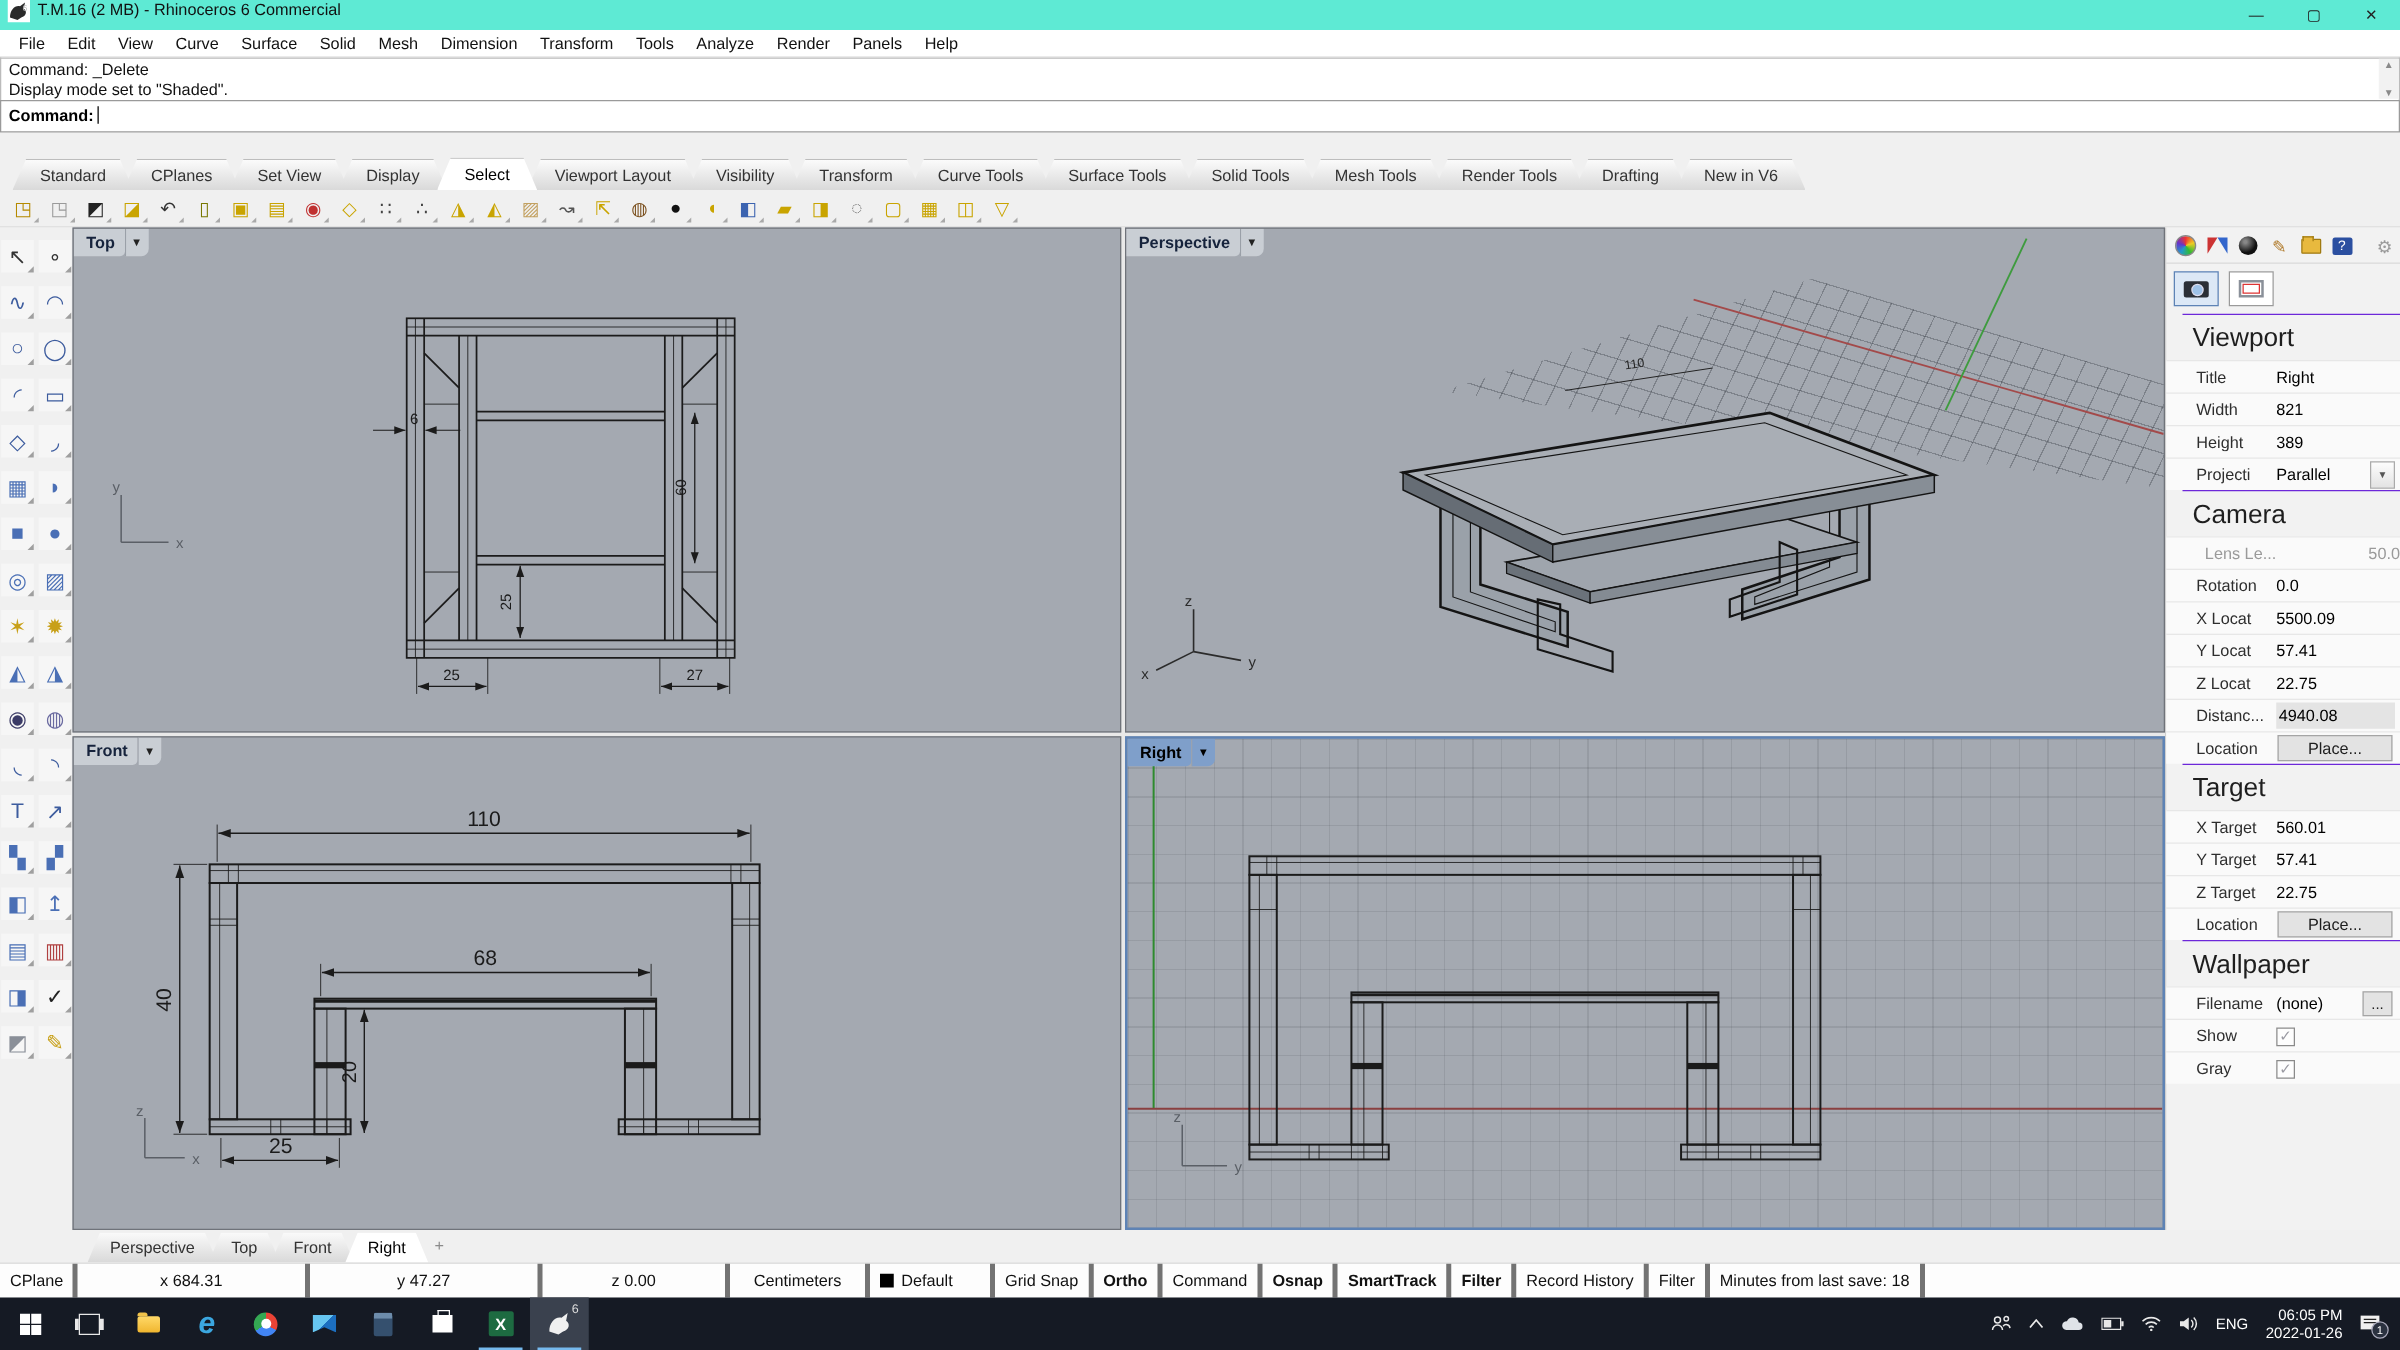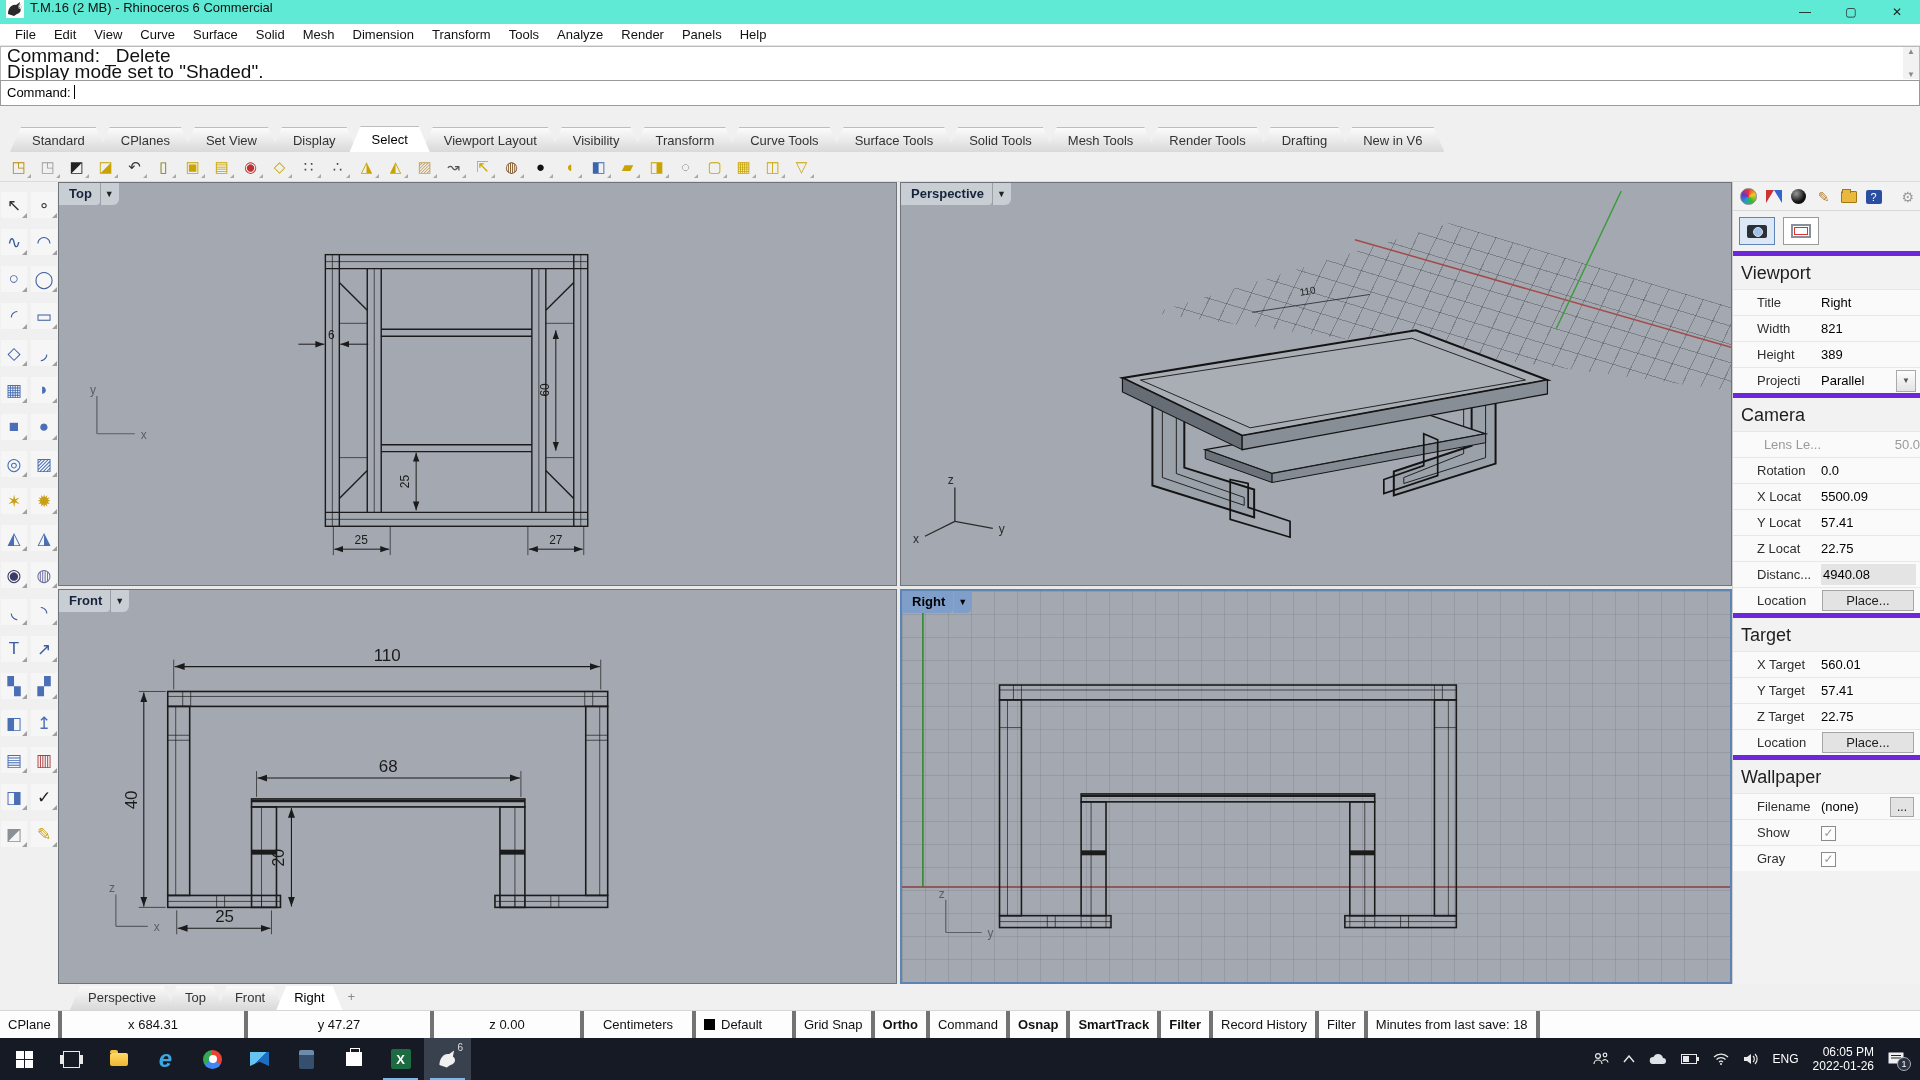--- a/index.html
+++ b/index.html
@@ -10,23 +10,23 @@
   .titlebar { position:absolute; left:0; top:0; width:100%; height:24px; background:#5eead4; display:flex; align-items:flex-start; padding-left:6px; font-size:13px; color:#111; }
   .titlebar .ticon { width:18px; height:18px; margin-right:6px; }
   .wctrl { position:absolute; right:0; top:0; height:24px; display:flex; }
   .wbtn { width:46px; height:24px; display:flex; align-items:center; justify-content:center; font-size:12px; color:#222; }
 
   
   .menubar { position:absolute; left:0; top:24px; width:100%; height:22px; background:#ffffff; display:flex; align-items:center; padding-left:6px; border-bottom:1px solid #e4e4e4; }
   .menu-item { padding:0 9px; font-size:13px; color:#111; line-height:22px; }
 
   
-  .cmdhist { position:absolute; left:0; top:46px; width:1920px; height:34px; background:#fff; border:1px solid #bbb; border-bottom:none; font-size:19px; color:#111; padding:1px 6px; line-height:16px; }
+  .cmdhist { position:absolute; left:0; top:46px; width:1920px; height:34px; background:#fff; border:1px solid #bbb; border-bottom:none; font-size:13px; color:#111; padding:1px 6px; line-height:16px; }
   .cmdscroll { position:absolute; right:1px; top:47px; width:16px; height:32px; background:#f2f2f2; display:flex; flex-direction:column; justify-content:space-between; align-items:center; font-size:8px; color:#8a8a8a; }
-  .cmdline { position:absolute; left:0; top:80px; width:1920px; height:26px; background:#fff; border:1px solid #9a9a9a; font-size:13px; padding:4px 6px; font-weight:normal; color:#000; }
+  .cmdline { position:absolute; left:0; top:80px; width:1920px; height:26px; background:#fff; border:1px solid #9a9a9a; font-size:13px; padding:4px 6px; font-weight:bold; color:#000; }
   .caret { display:inline-block; width:1px; height:14px; background:#000; margin-left:3px; vertical-align:-2px; }
 
   
   .ribbon { position:absolute; left:0; top:107px; width:1920px; height:45px; background:#f0f0f0; }
   .rtabs { position:absolute; left:10px; bottom:0; display:flex; height:26px; align-items:flex-end; }
   .rtab { height:25px; line-height:25px; padding:0 22px; margin-right:-8px; font-size:13px; color:#333;
           background:linear-gradient(#fbfbfb,#d9d9d9); clip-path:polygon(11px 0,calc(100% - 11px) 0,100% 100%,0 100%);
           border-top:1px solid #bdbdbd; }
   .rtab.active { background:#fff; color:#000; height:26px; line-height:26px; z-index:5; position:relative; }
 
@@ -77,21 +77,21 @@
   .folder:before { content:""; position:absolute; left:0; top:-3px; width:7px; height:3px; background:#e8b93e; border:1px solid #a07a10; border-bottom:none; }
   .helpbox { width:16px; height:14px; background:#2b4fa0; color:#fff; font-size:11px; display:flex; align-items:center; justify-content:center; border-radius:2px; }
   .gear { margin-left:auto; color:#9a9a9a; font-size:14px; }
   .pbtns { display:flex; gap:8px; padding:6px 6px; }
   .pbtn { width:36px; height:28px; border:1px solid #9a9a9a; background:#fff; display:flex; align-items:center; justify-content:center; }
   .pbtn.sel { border:1px solid #5e83b5; background:#dce8f6; }
   .cam { width:20px; height:13px; background:#2b2f36; border-radius:2px; position:relative; }
   .cam:before { content:""; position:absolute; left:6px; top:2.5px; width:8px; height:8px; border-radius:50%; background:#9ec2e8; border:1px solid #dde; }
   .vframe { width:20px; height:14px; border:2px solid #8a9099; position:relative; background:#fff; }
   .vframe:before { content:""; position:absolute; inset:1px; border:1.5px solid #d33; }
-  .psec { font-size:18px; padding:7px 8px 5px 8px; border-top:5px solid #6d28d9; background:#f2f2f2; }
+  .psec { font-size:21px; padding:7px 8px 5px 8px; border-top:1px solid #6d28d9; background:#f2f2f2;margin-left:13px; }
   .prow { display:flex; align-items:center; height:26px; border-top:1px solid #e7e7e7; background:#fafafa; }
   .prow .pl { width:88px; padding-left:24px; color:#2e2e2e; overflow:hidden; white-space:nowrap; }
   .prow .pv { flex:1; color:#000; white-space:nowrap; }
   .prow .pv.dim, .prow .pl.dim { color:#9a9a9a;text-align:right; }
   .prow .pv.hl { background:#e4e4e4; margin-right:4px; padding:3px 2px; }
   .pdrop { width:20px; height:22px; border:1px solid #aaa; background:linear-gradient(#fdfdfd,#e3e3e3); color:#555; font-size:8px; display:flex; align-items:center; justify-content:center; margin-right:4px; }
   .pplace { width:92px; height:21px; border:1px solid #a5a5a5; background:#e3e3e3; font-size:13px; display:flex; align-items:center; justify-content:center; margin-right:6px; }
   .pmore { width:24px; height:20px; border:1px solid #a5a5a5; background:#e3e3e3; font-size:12px; display:flex; align-items:center; justify-content:center; margin-right:6px; }
   .pcheck { width:15px; height:15px; border:1px solid #8a8a8a; background:#fdfdfd; color:#9a9aa2; font-size:12px; line-height:13px; text-align:center; }
 

